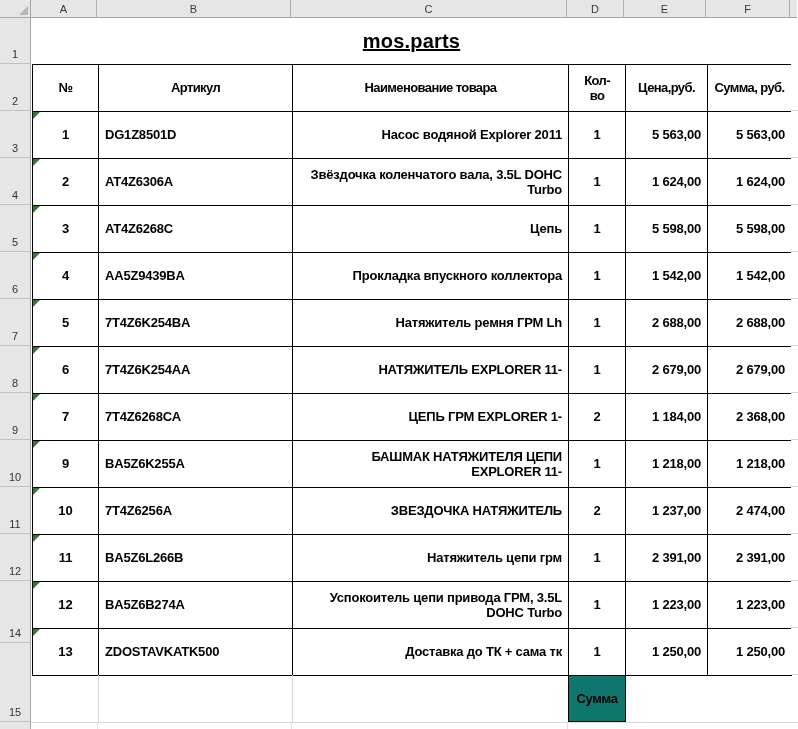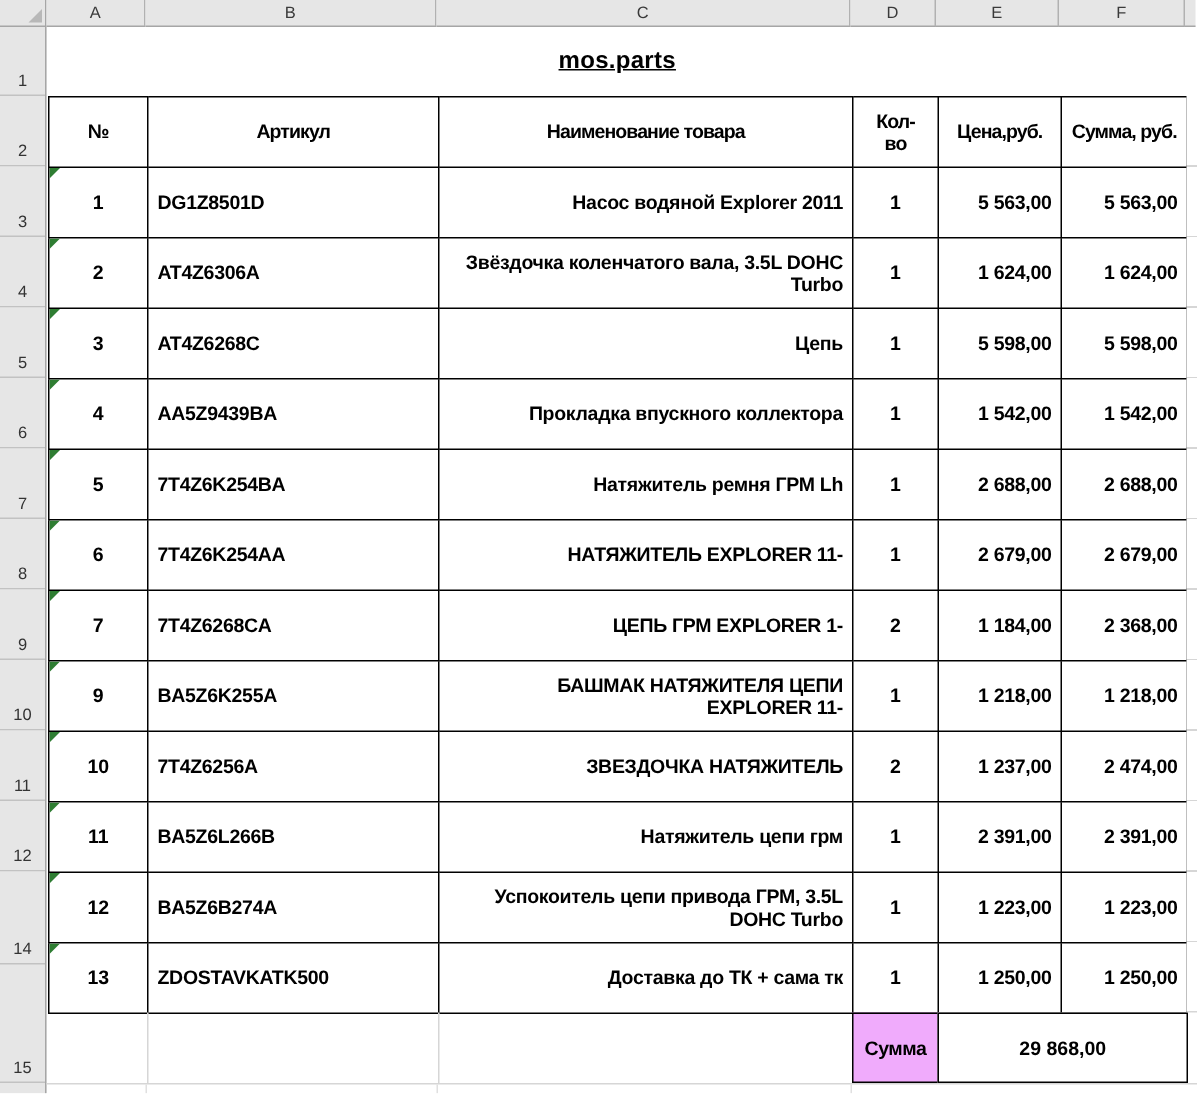--- a/index.html
+++ b/index.html
@@ -33,21 +33,21 @@
     display:flex; align-items:flex-end; justify-content:center;
     padding-bottom:3px; border-bottom:1px solid #c2c2c2; background:#e6e6e6;
   }
 
   
   .title-row {
     position:absolute; left:32px; top:18px; width:759px; height:46px;
     display:flex; align-items:center; justify-content:center;
   }
   .sheet-title {
-    font-weight:bold; font-size:16px; color:#000; text-decoration:underline;
+    font-weight:bold; font-size:20px; color:#000; text-decoration:underline;
     letter-spacing:0.2px;
   }
 
   
   .parts-table {
     position:absolute; left:32px; top:64px;
     border-collapse:collapse; table-layout:fixed; width:760px;
   }
   .parts-table col.cA{width:66px} .parts-table col.cB{width:194px}
   .parts-table col.cC{width:276px} .parts-table col.cD{width:57px}
@@ -68,21 +68,21 @@
     position:absolute; left:0; top:0; width:0; height:0;
     border-top:7px solid #2e7d32; border-right:7px solid transparent;
   }
 
   
   .total-strip { position:absolute; left:32px; top:675px; width:759px; height:47px; }
   .total-strip .gl-v { position:absolute; top:0; width:1px; height:47px; background:#d6d6d6; }
   .total-label {
     position:absolute; left:536px; top:0; width:58px; height:47px;
     border:1px solid #000; display:flex; align-items:center; justify-content:center;
-    font-weight:bold; font-size:13px; letter-spacing:-0.3px; color:#000; background:#f0abfc;
+    font-weight:bold; font-size:13px; letter-spacing:-0.3px; color:#000; background:#0f766e;
   }
   .total-value {
     position:absolute; left:593px; top:0; width:167px; height:47px;
     border:1px solid #000; display:flex; align-items:center; justify-content:center;
     font-weight:bold; font-size:13px; color:#000; background:#fff;
   }
 
   
   .gl-bottom { position:absolute; left:31px; top:722px; width:767px; height:1px; background:#d6d6d6; }
   .right-sliver {
@@ -284,21 +284,20 @@
       <td class="c-price">1 250,00</td>
       <td class="c-sum">1 250,00</td>
     </tr>
       </tbody>
   </table>
 
   <div class="total-strip">
     <div class="gl-v" style="left:66px"></div>
     <div class="gl-v" style="left:260px"></div>
     <div class="total-label">Сумма</div>
-    <div class="total-value">29 868,00</div>
   </div>
 
   <div class="gl-bottom"></div>
   <div class="right-sliver"></div>
   <div class="bottom-sliver-ticks" style="left:97px"></div>
   <div class="bottom-sliver-ticks" style="left:291px"></div>
   <div class="bottom-sliver-ticks" style="left:567px"></div>
 
 </div>
 

